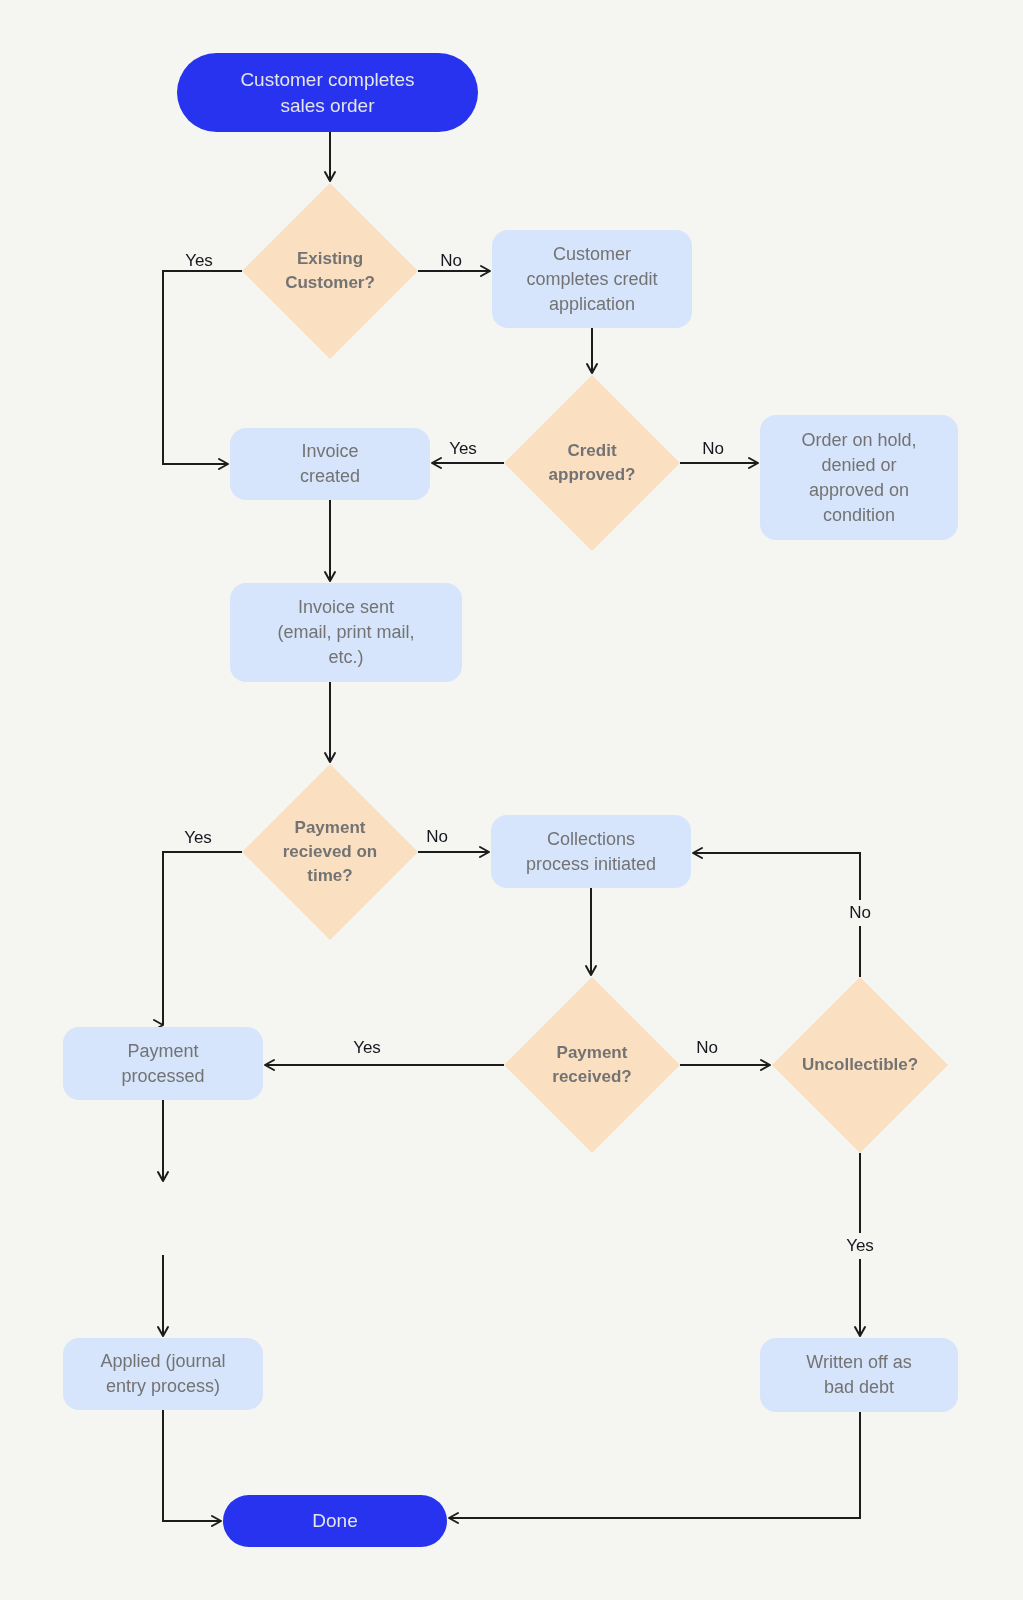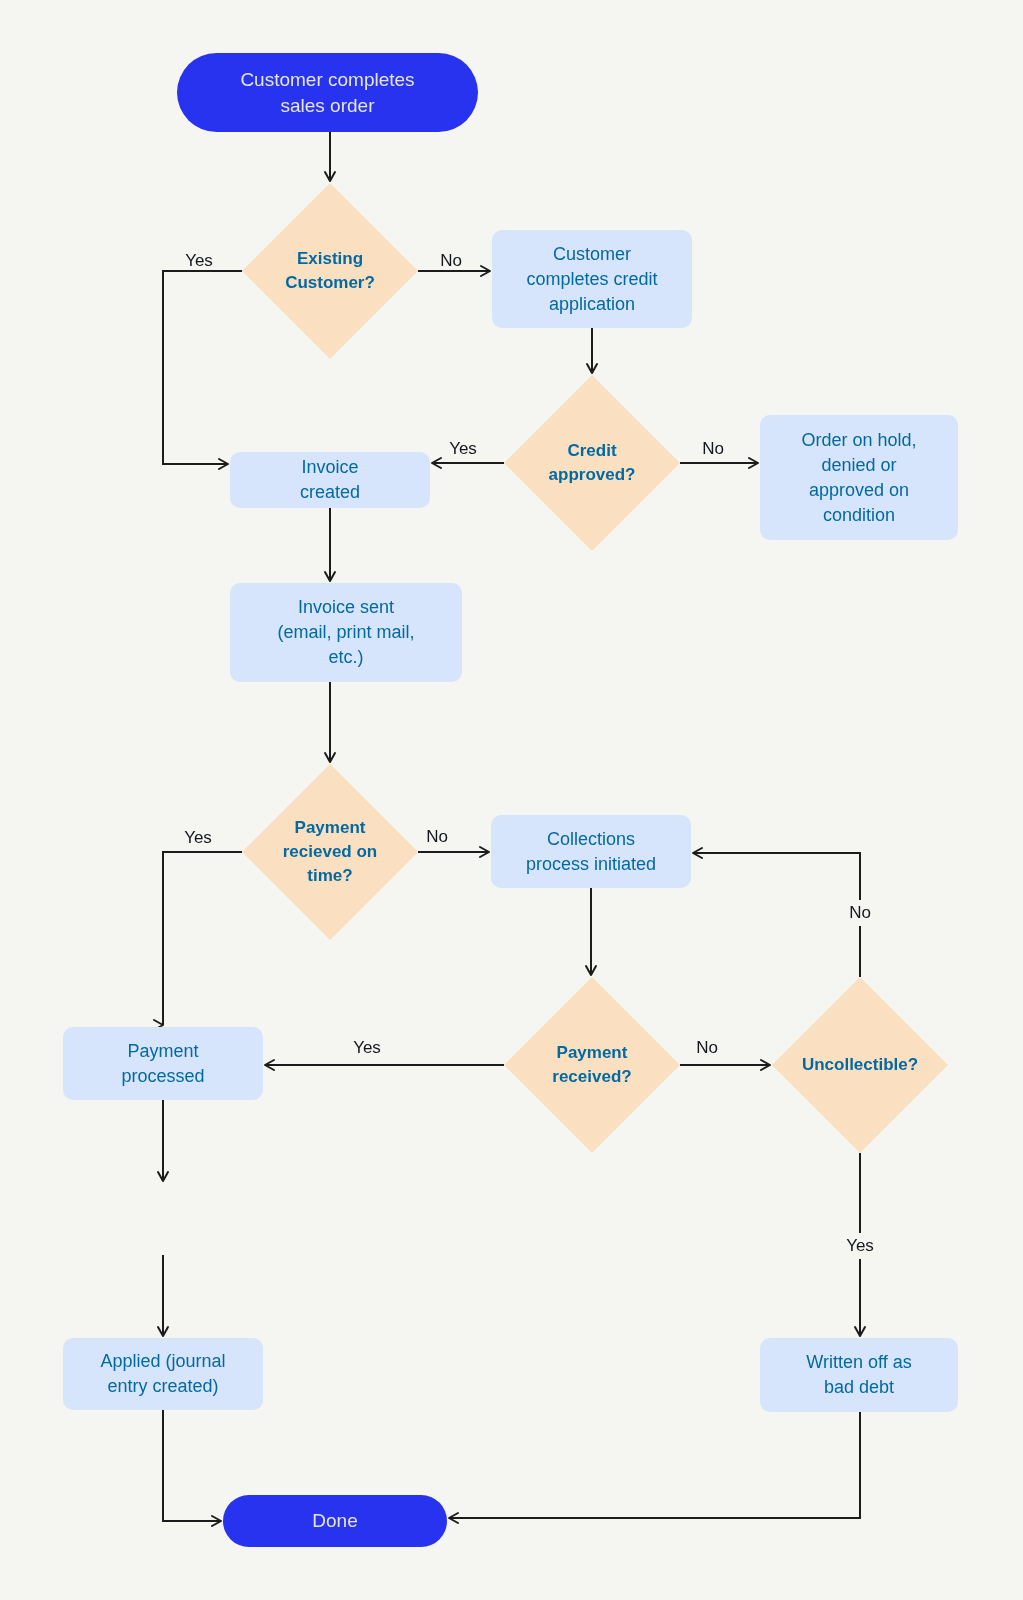--- a/index.html
+++ b/index.html
@@ -12,26 +12,26 @@
     width:1023px;height:1600px;
     background:#f5f5f2;
     overflow:hidden;
   }
   .edges-svg{position:absolute;left:0;top:0;width:1023px;height:1600px;}
   .node{
     position:absolute;
     display:flex;align-items:center;justify-content:center;
     text-align:center;
     white-space:pre-line;
-    color:#0369a1;
+    color:#737373;
     box-sizing:border-box;
   }
   .process{
     background:#d6e5fb;
-    border-radius:10px;
+    border-radius:16px;
     font-size:18px;line-height:25px;
     font-weight:400;
     padding:16px 10px;
   }
   .decision{
     background:#fbdfc1;
     clip-path:polygon(50% 0%,100% 50%,50% 100%,0% 50%);
     font-size:17px;line-height:24px;
     font-weight:600;
   }
@@ -99,21 +99,21 @@
 application</div>
 
   <div class="node decision" style="left:504px;top:375px;width:176px;height:176px;">Credit
 approved?</div>
 
   <div class="node process" style="left:760px;top:415px;width:198px;height:125px;">Order on hold,
 denied or
 approved on
 condition</div>
 
-  <div class="node process" style="left:230px;top:452px;width:200px;height:56px;">Invoice
+  <div class="node process" style="left:230px;top:428px;width:200px;height:72px;">Invoice
 created</div>
 
   <div class="node process" style="left:230px;top:583px;width:232px;height:99px;">Invoice sent
 (email, print mail,
 etc.)</div>
 
   <div class="node decision" style="left:242px;top:764px;width:176px;height:176px;">Payment
 recieved on
 time?</div>
 
@@ -123,21 +123,21 @@
   <div class="node decision" style="left:504px;top:977px;width:176px;height:176px;">Payment
 received?</div>
 
   <div class="node decision" style="left:772px;top:977px;width:176px;height:176px;">Uncollectible?</div>
 
   <div class="node process" style="left:63px;top:1027px;width:200px;height:73px;">Payment
 processed</div>
 
 
   <div class="node process" style="left:63px;top:1338px;width:200px;height:72px;">Applied (journal
-entry created)</div>
+entry process)</div>
 
   <div class="node process" style="left:760px;top:1338px;width:198px;height:74px;">Written off as
 bad debt</div>
 
   <div class="node terminal small" style="left:223px;top:1495px;width:224px;height:52px;">Done</div>
 
   <div class="edge-label" style="left:199px;top:261px;">Yes</div>
 
   <div class="edge-label" style="left:451px;top:261px;">No</div>
 

